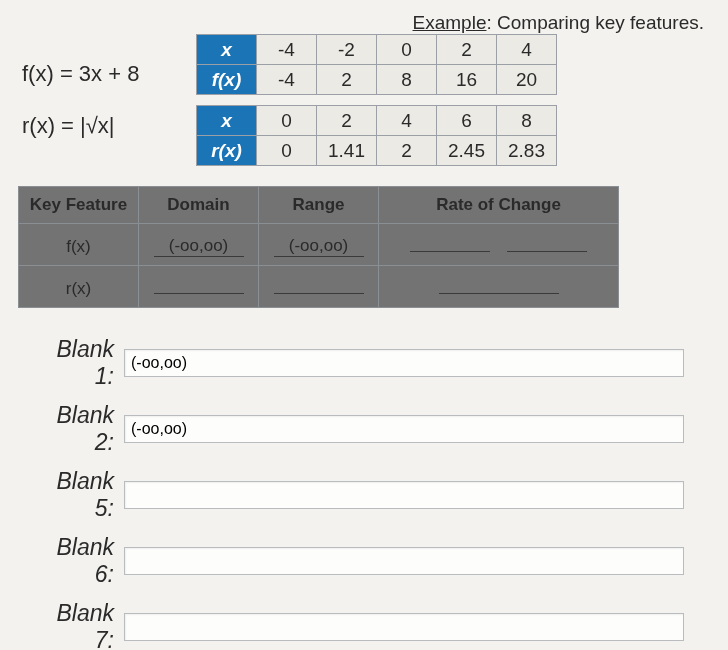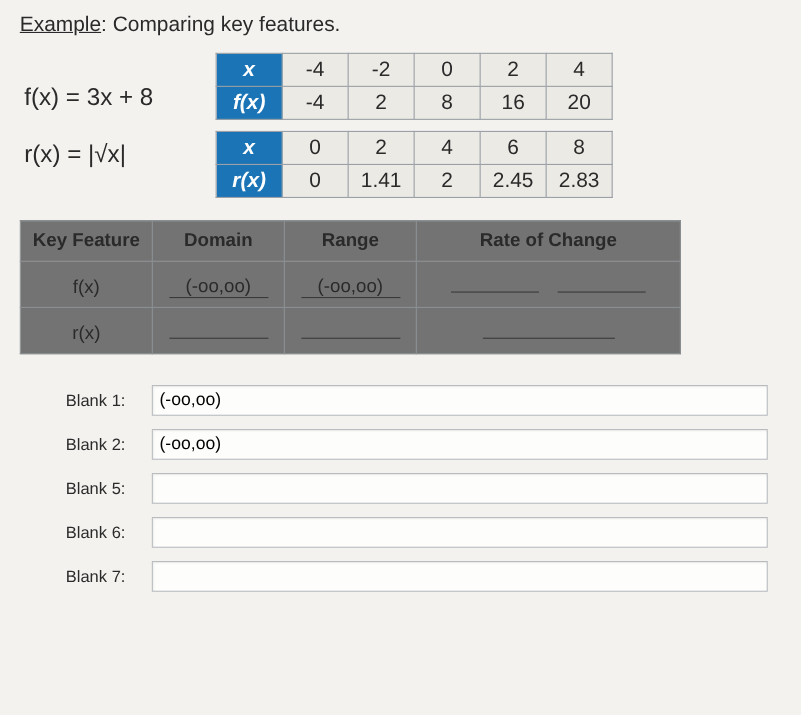--- a/index.html
+++ b/index.html
@@ -7,23 +7,22 @@
     margin: 0;
     padding: 12px 18px;
     width: 728px;
     height: 650px;
     font-family: Arial, Helvetica, sans-serif;
     font-size: 18px;
     color: #2a2a2a;
     background: #f3f2ef;
   }
   .title {
-    text-align: left;
+    text-align: right;
     margin-right: 6px;
-    margin-bottom: 14px;
     font-size: 19px;
   }
   .title .u { text-decoration: underline; }
   .top-zone {
     display: flex;
     gap: 18px;
     align-items: center;
     margin-bottom: 20px;
   }
   .equations {
@@ -81,21 +80,21 @@
   }
   .blankline.short { min-width: 80px; }
   .roc-cell .blankline { margin: 0 6px; }
   
   .blanks { margin-top: 6px; margin-left: 26px; }
   .blank-row {
     display: flex;
     align-items: center;
     margin-bottom: 12px;
   }
-  .blank-row .lbl { width: 70px; text-align: right; margin-right: 24px; font-size: 15px; }
+  .blank-row .lbl { width: 70px; text-align: right; margin-right: 10px; font-size: 23px; font-style: italic; }
   .blank-row input[type="text"] {
     width: 560px;
     height: 28px;
     border: 1px solid #b8bcbf;
     background: #fdfdfb;
     padding: 2px 6px;
     font-size: 16px;
     font-family: inherit;
     box-shadow: inset 1px 1px 2px rgba(0,0,0,0.06);
   }

